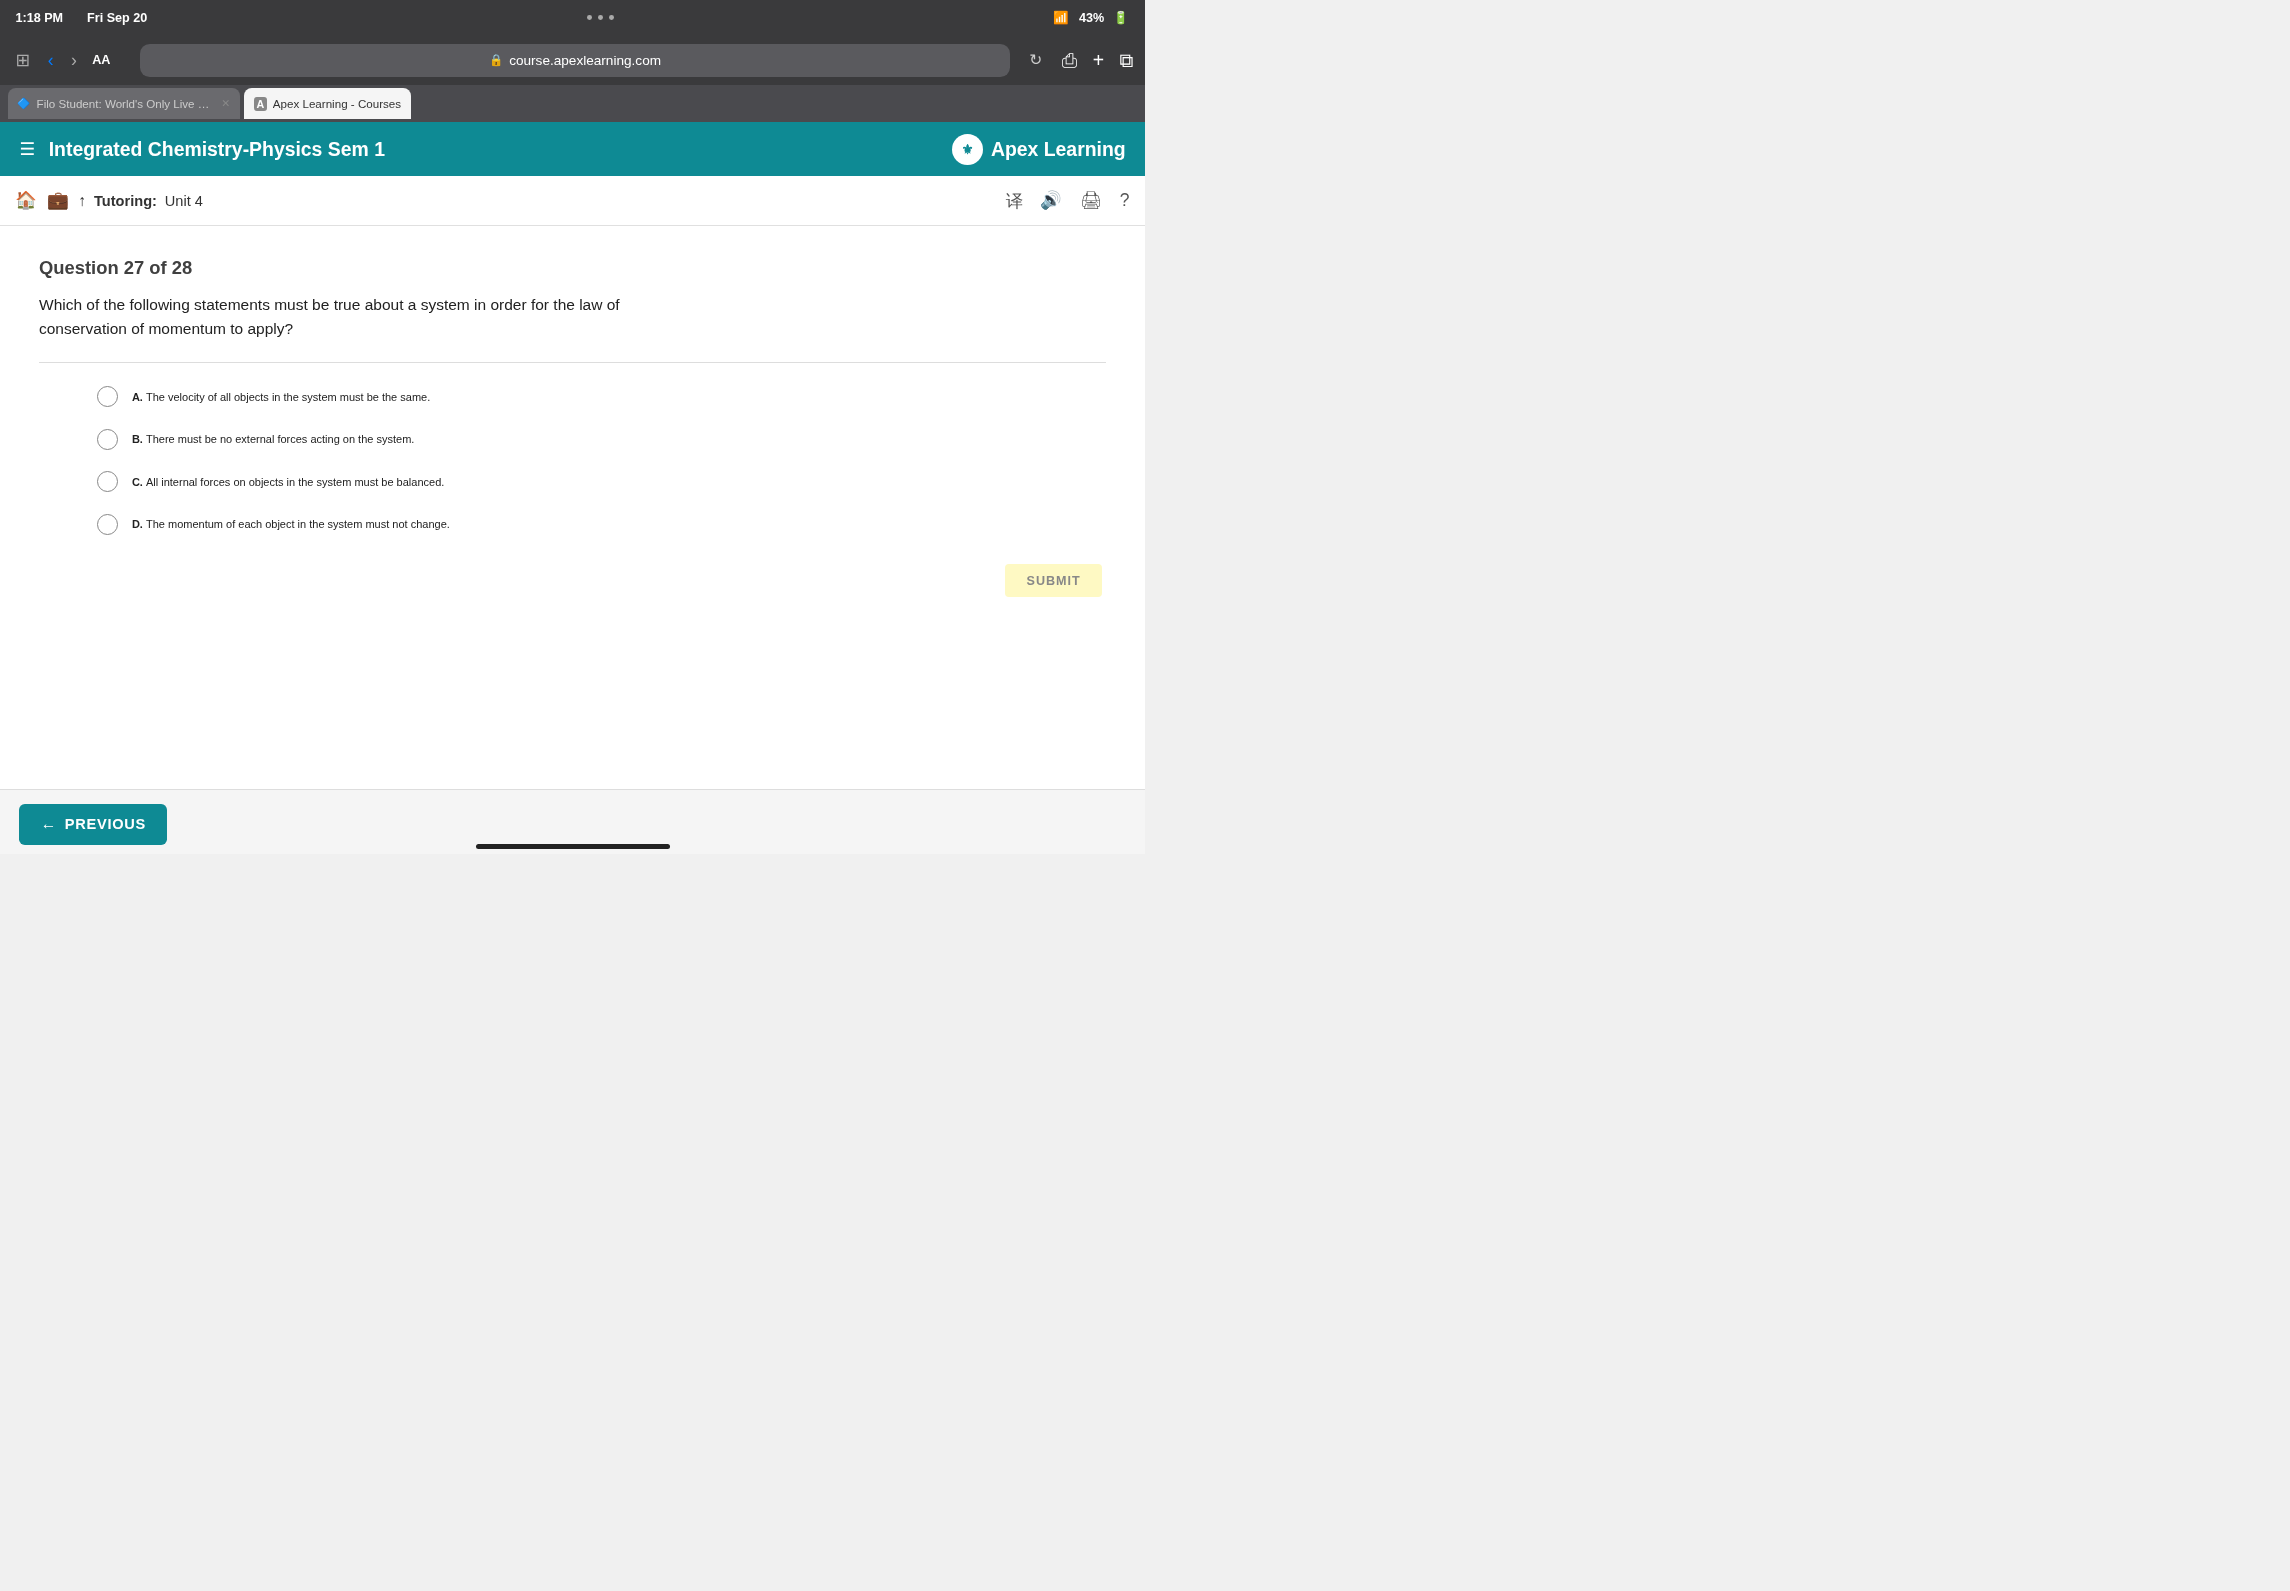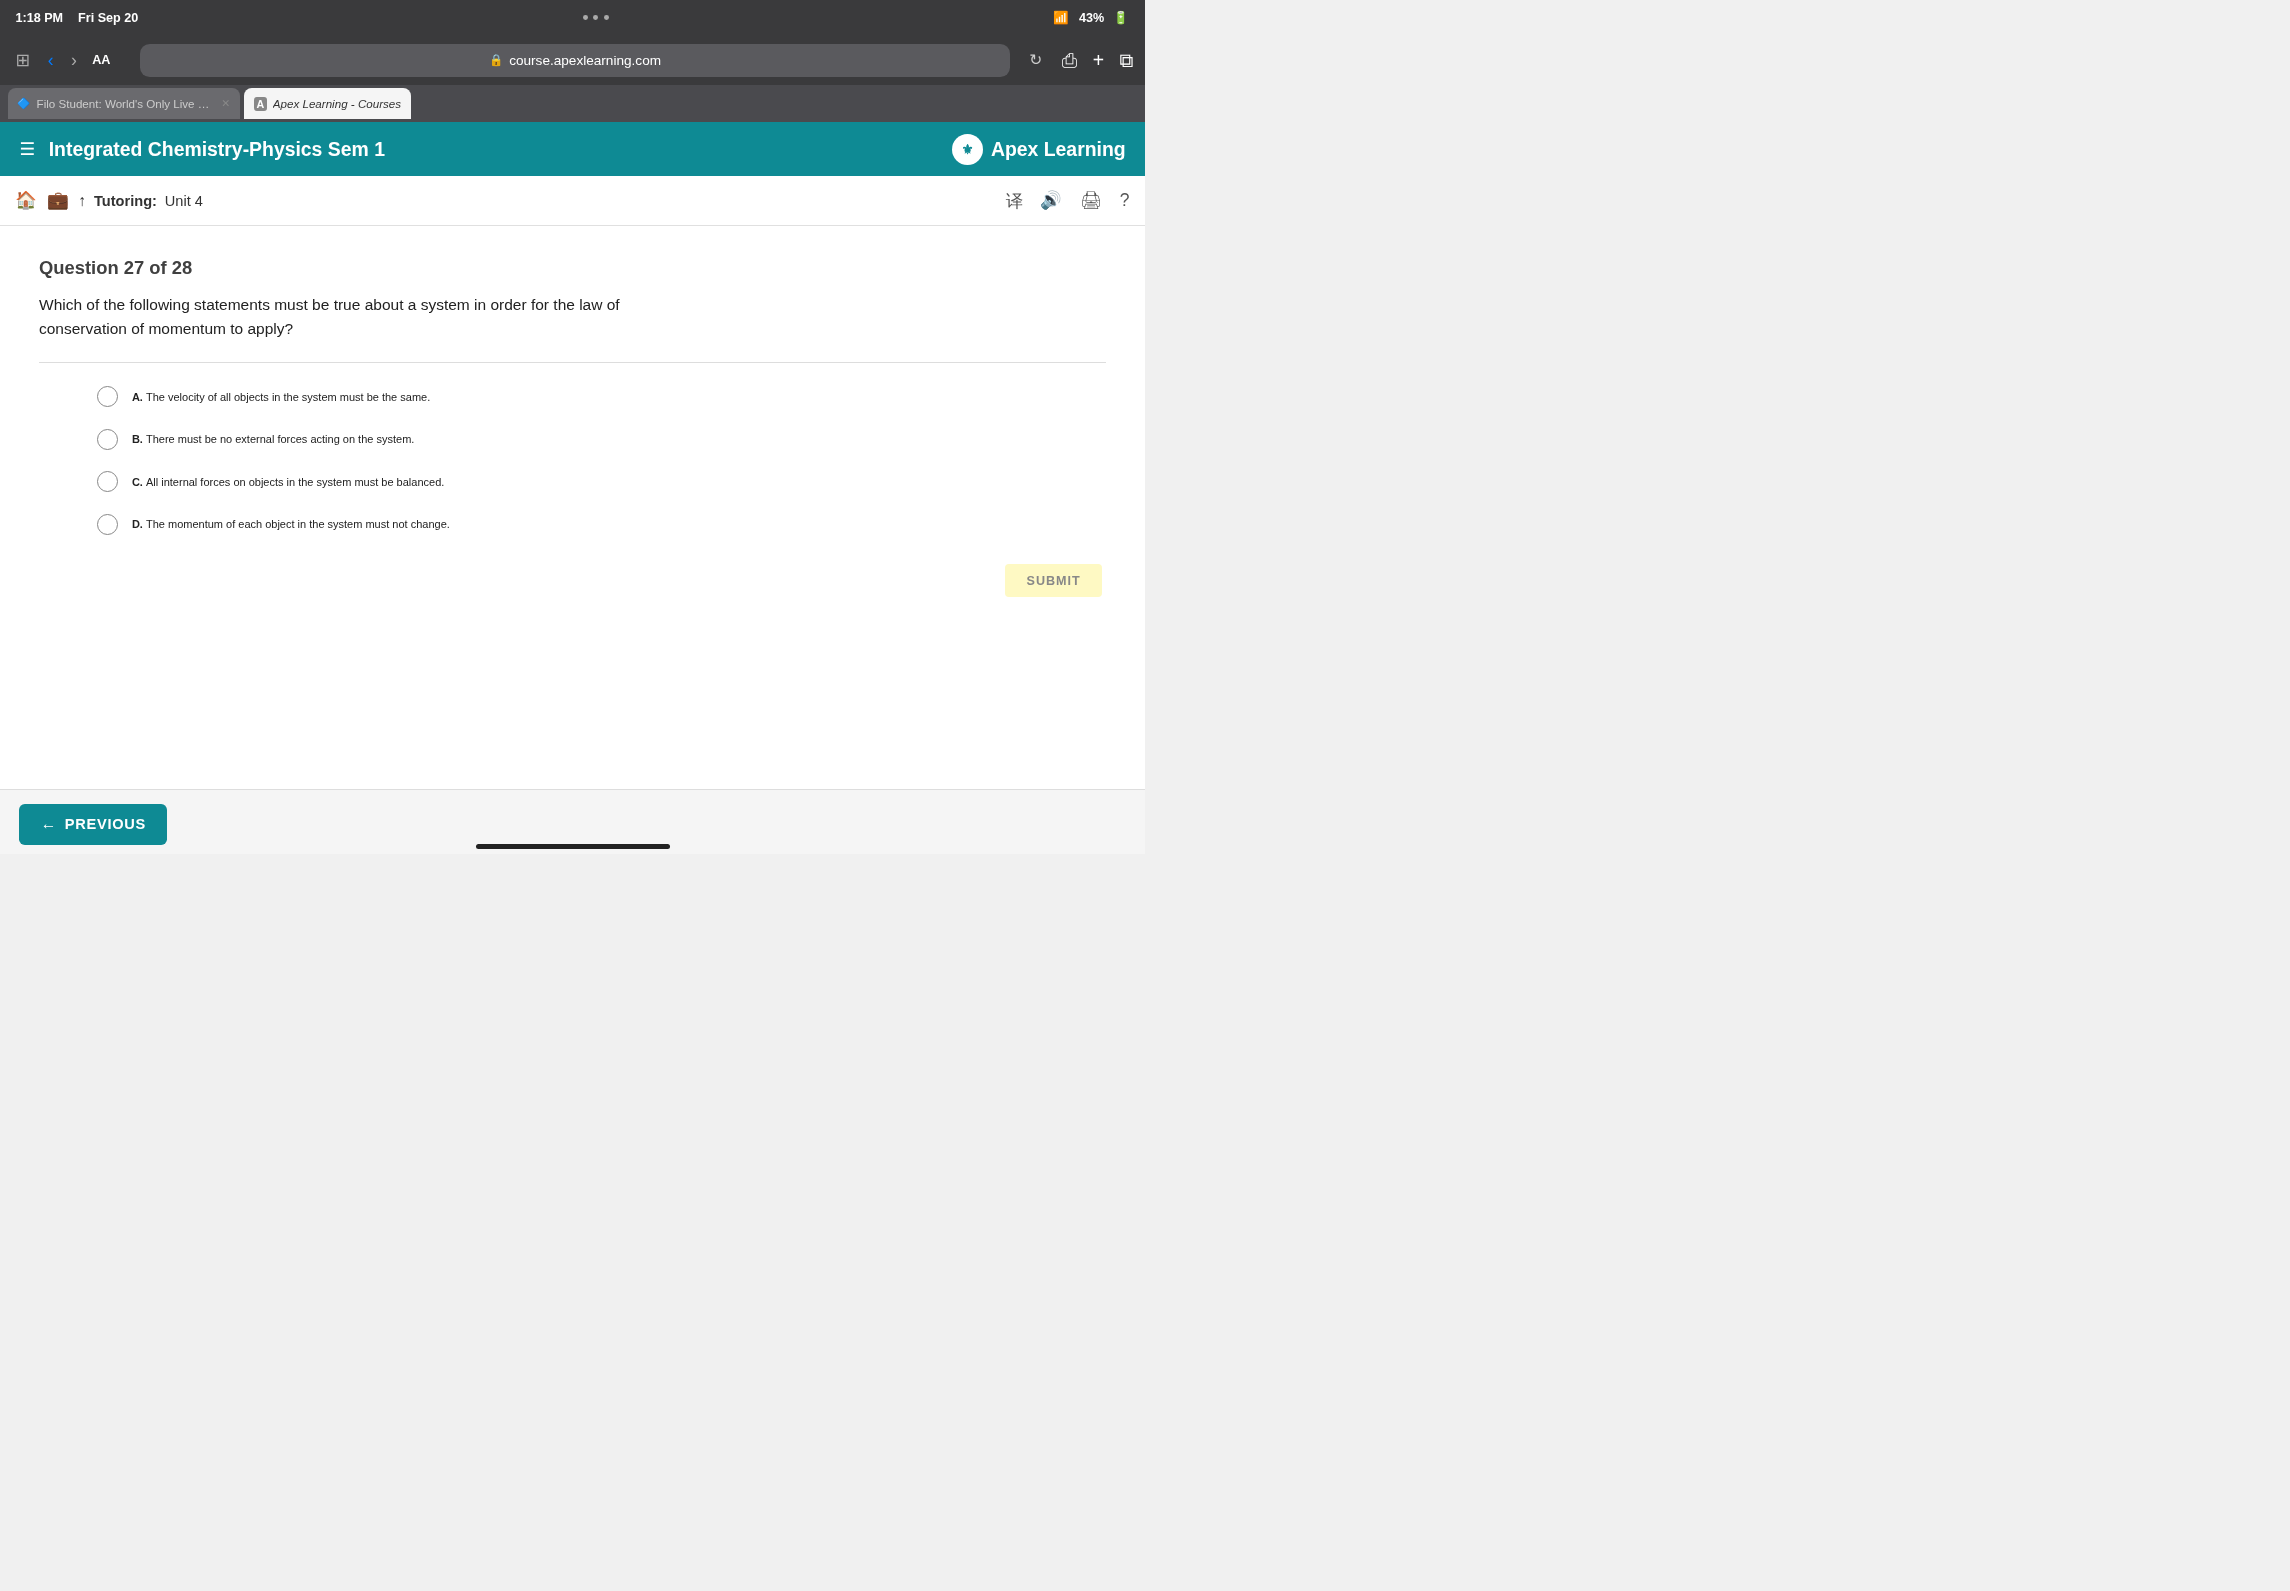--- a/index.html
+++ b/index.html
@@ -18,21 +18,21 @@
       background: #3a3a3c;
       color: #fff;
       display: flex;
       justify-content: space-between;
       align-items: center;
       padding: 5.8px 15.5px;
       height: 35px;
       font-size: 12.6px;
       font-weight: 600;
     }
-    .status-left { display: flex; align-items: flex-end; gap: 15px; }
+    .status-left { display: flex; align-items: flex-end; gap: 24px; }
     .status-right { display: flex; align-items: center; gap: 9.7px; font-size: 12.6px; }
 
     
     .browser-chrome {
       background: #3a3a3c;
       padding: 7.8px 11.6px;
       display: flex;
       align-items: center;
       gap: 11.6px;
       height: 50px;
@@ -327,21 +327,21 @@
 </div>
 
 <div class="tab-bar">
   <div class="tab">
     <span class="tab-favicon">🔷</span>
     <span style="font-size:11.6px;color:#ccc;overflow:hidden;text-overflow:ellipsis;max-width:175px;white-space:nowrap;">Filo Student: World's Only Live Instant Tutoring Platform</span>
     <span class="tab-close">✕</span>
   </div>
   <div class="tab active">
     <span class="tab-a-badge">A</span>
-    <span style="font-size:11.6px;overflow:hidden;text-overflow:ellipsis;max-width:175px;white-space:nowrap;font-style:italic;">Apex Learning - Courses</span>
+    <span style="font-size:11.6px;overflow:hidden;text-overflow:ellipsis;max-width:175px;white-space:nowrap;">Apex Learning - Courses</span>
   </div>
 </div>
 
 <div class="course-header">
   <div class="course-header-left">
     <span class="menu-icon">☰</span>
     <span class="course-title">Integrated Chemistry-Physics Sem 1</span>
   </div>
   <div class="apex-logo">
     <div class="apex-logo-icon">⚜</div>

